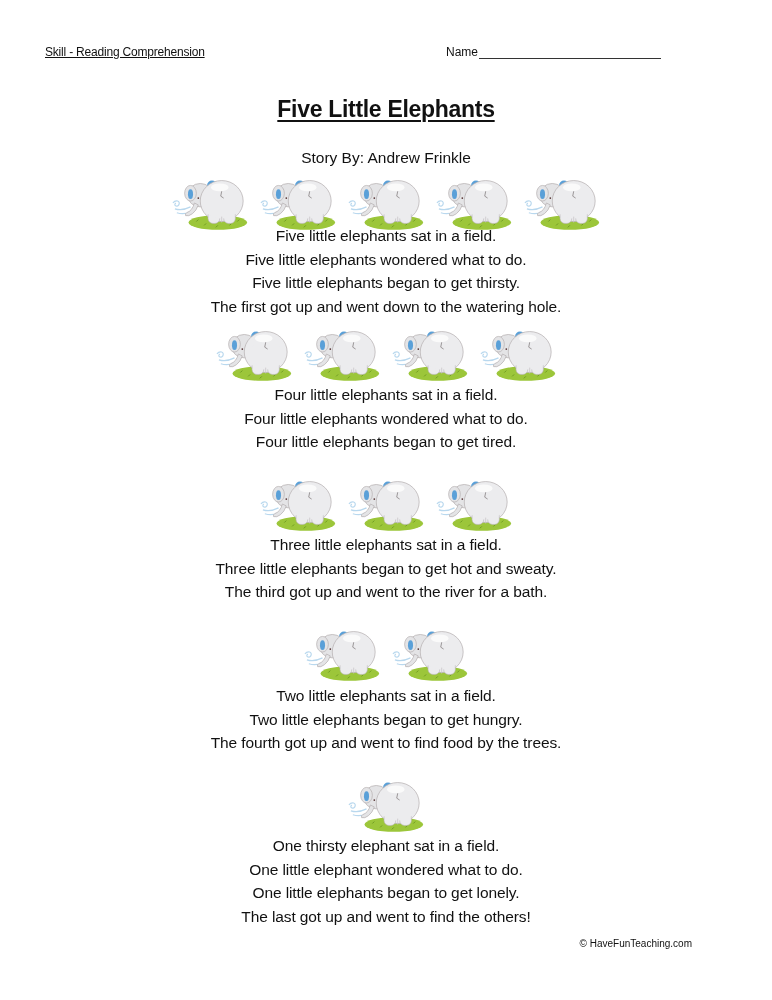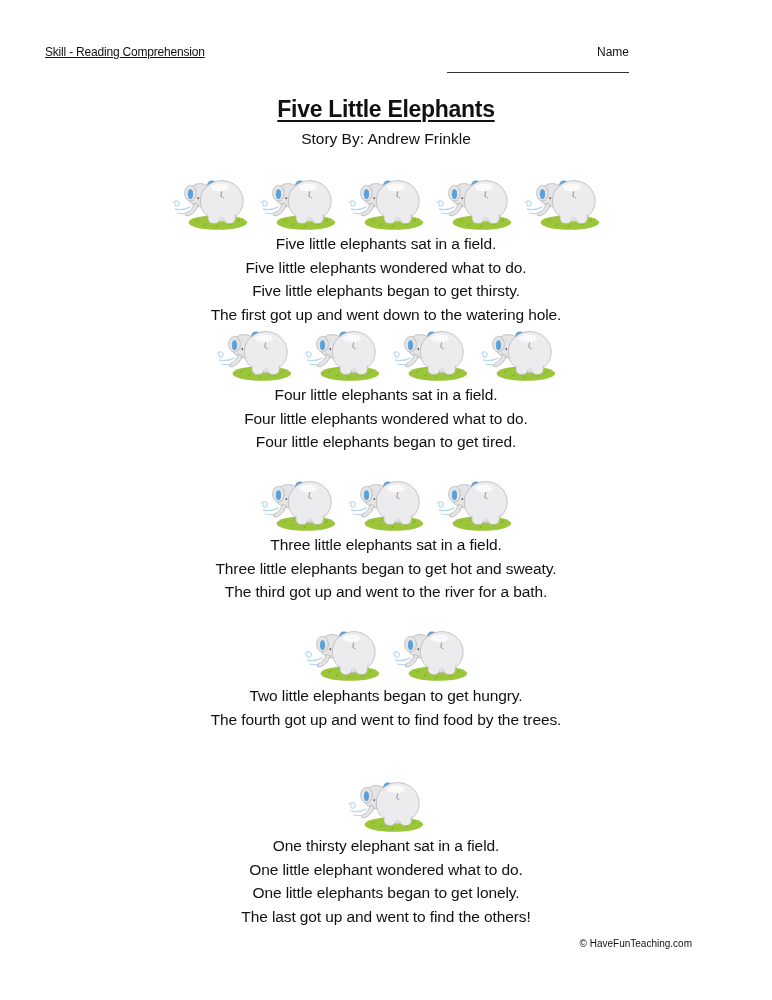--- a/index.html
+++ b/index.html
@@ -23,21 +23,20 @@
       letter-spacing: -0.2px;
       text-decoration: underline;
     }
     .header-right {
       position: absolute;
       left: 446px;
       top: 45px;
       font-size: 12px;
       display: flex;
       align-items: flex-end;
-      flex-direction: column;
     }
     .name-line {
       display: inline-block;
       width: 182px;
       border-bottom: 1px solid #333;
       height: 13px;
       margin-left: 1px;
     }
     .title {
       position: absolute;
@@ -49,21 +48,21 @@
       font-weight: bold;
       text-decoration: underline;
       text-decoration-thickness: 2px;
       text-underline-offset: 3px;
       letter-spacing: -0.3px;
     }
     .byline {
       position: absolute;
       left: 0;
       width: 772px;
-      top: 130px;
+      top: 149px;
       text-align: center;
       font-size: 15.5px;
     }
     .elephant-row {
       position: absolute;
       left: 0;
       width: 772px;
       display: flex;
       justify-content: center;
       gap: 10px;
@@ -150,21 +149,21 @@
   <svg class="elephant" viewBox="0 0 80 58">
       <use href="#elephant-art"></use>
     </svg>
   <svg class="elephant" viewBox="0 0 80 58">
       <use href="#elephant-art"></use>
     </svg>
   <svg class="elephant" viewBox="0 0 80 58">
       <use href="#elephant-art"></use>
     </svg>
 </div>
-<div class="stanza" style="top:232px">
+<div class="stanza" style="top:224px">
   <div class="line">Five little elephants sat in a field.</div>
   <div class="line">Five little elephants wondered what to do.</div>
   <div class="line">Five little elephants began to get thirsty.</div>
   <div class="line">The first got up and went down to the watering hole.</div>
 </div>
 
 <div class="elephant-row" style="top:324px">
   <svg class="elephant" viewBox="0 0 80 58">
       <use href="#elephant-art"></use>
     </svg>
@@ -203,20 +202,21 @@
 
 <div class="elephant-row" style="top:624px">
   <svg class="elephant" viewBox="0 0 80 58">
       <use href="#elephant-art"></use>
     </svg>
   <svg class="elephant" viewBox="0 0 80 58">
       <use href="#elephant-art"></use>
     </svg>
 </div>
 <div class="stanza" style="top:684px">
+  <div class="line">Two little elephants sat in a field.</div>
   <div class="line">Two little elephants began to get hungry.</div>
   <div class="line">The fourth got up and went to find food by the trees.</div>
 </div>
 
 <div class="elephant-row" style="top:775px">
   <svg class="elephant" viewBox="0 0 80 58">
       <use href="#elephant-art"></use>
     </svg>
 </div>
 <div class="stanza" style="top:834px">

